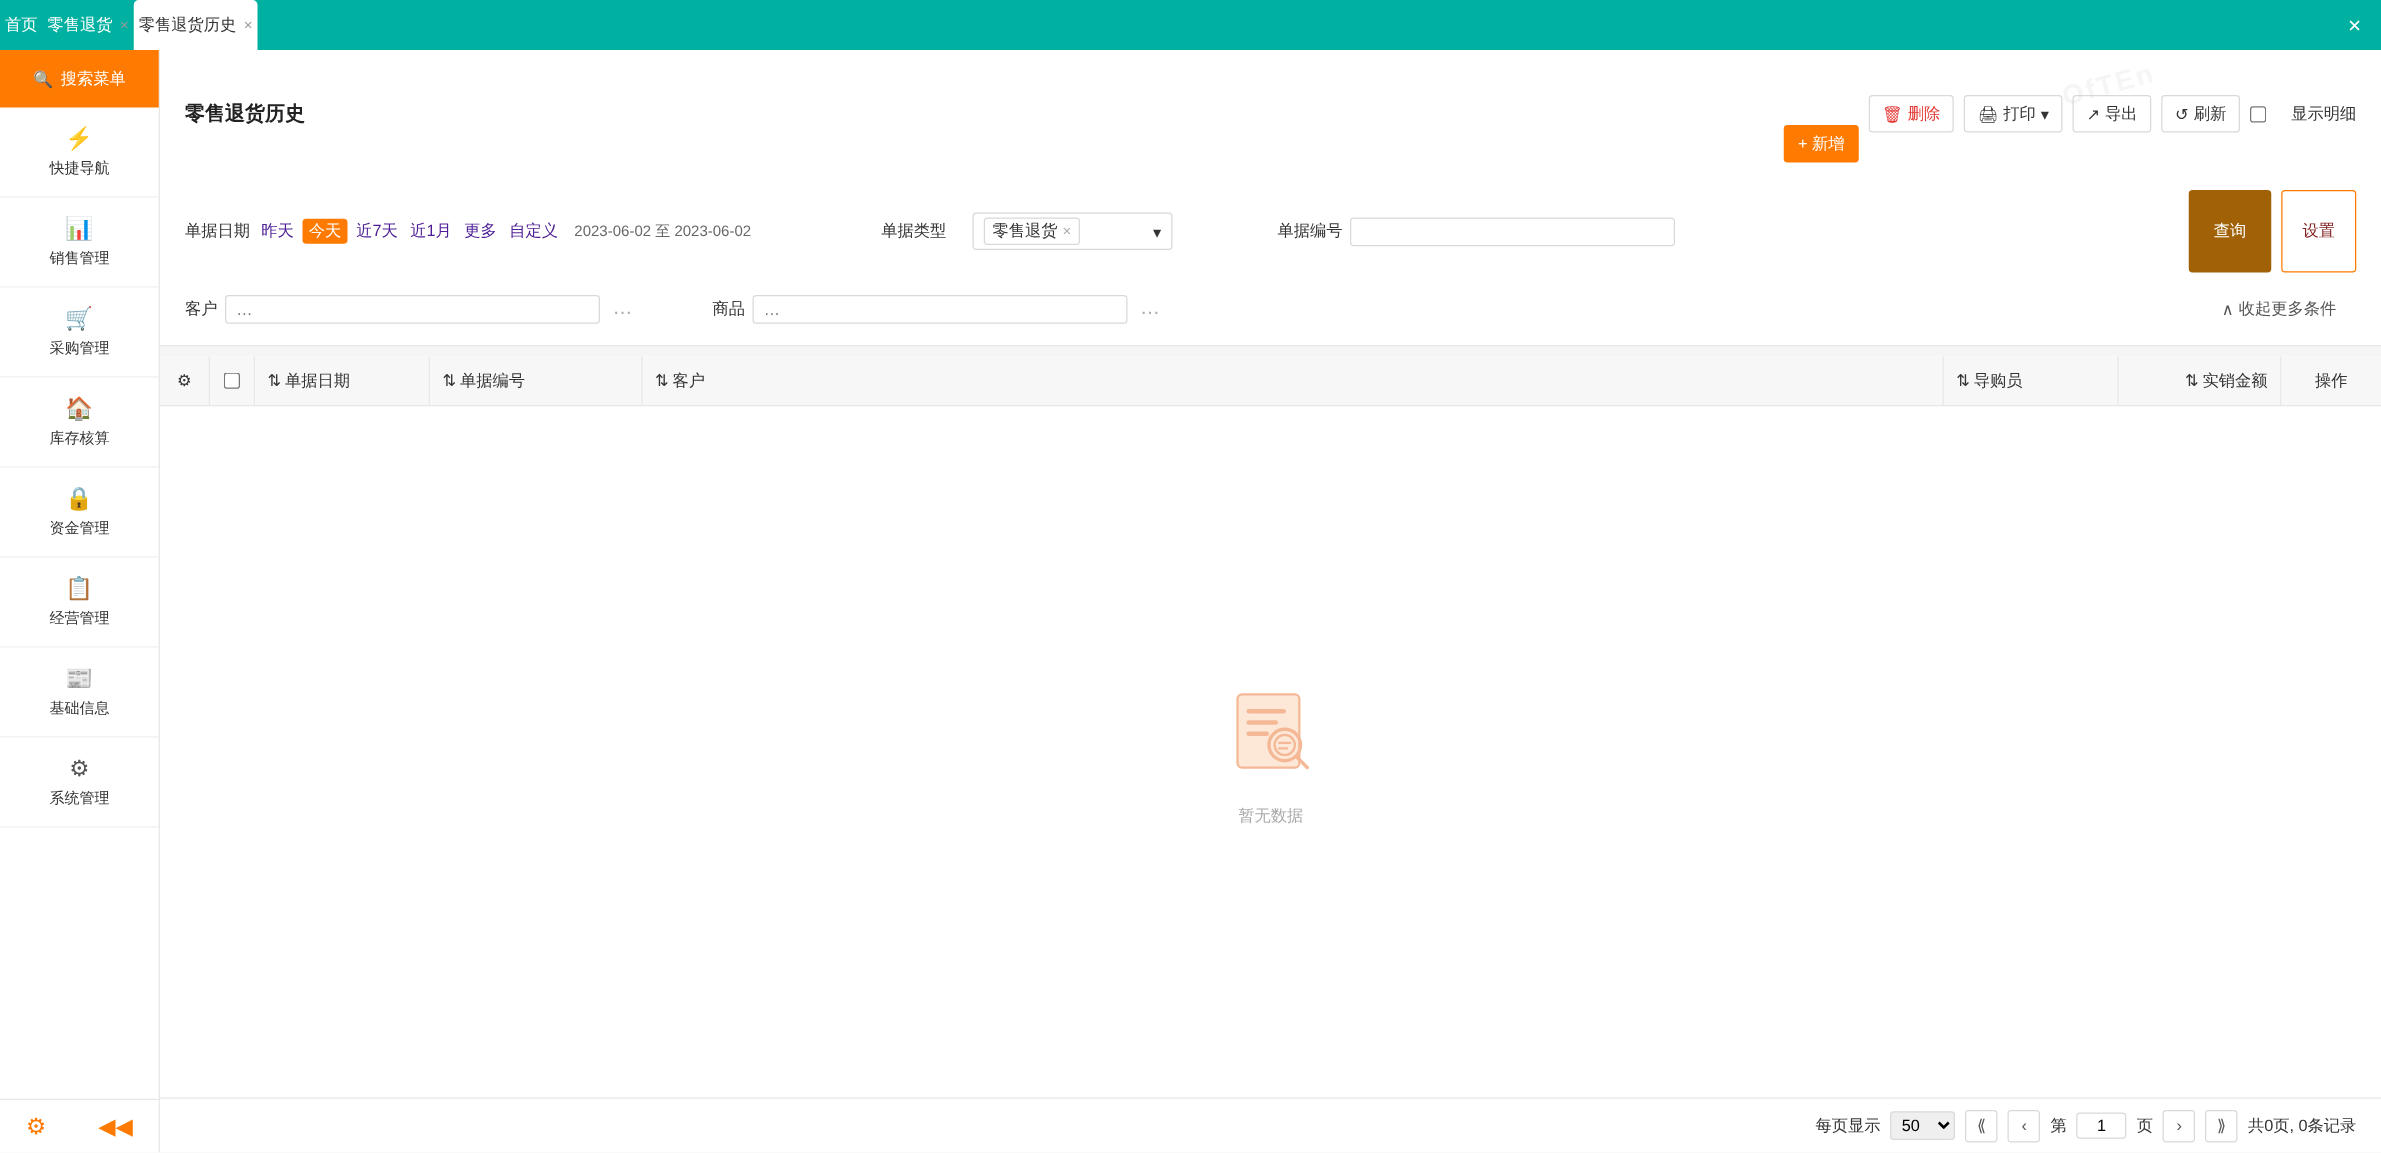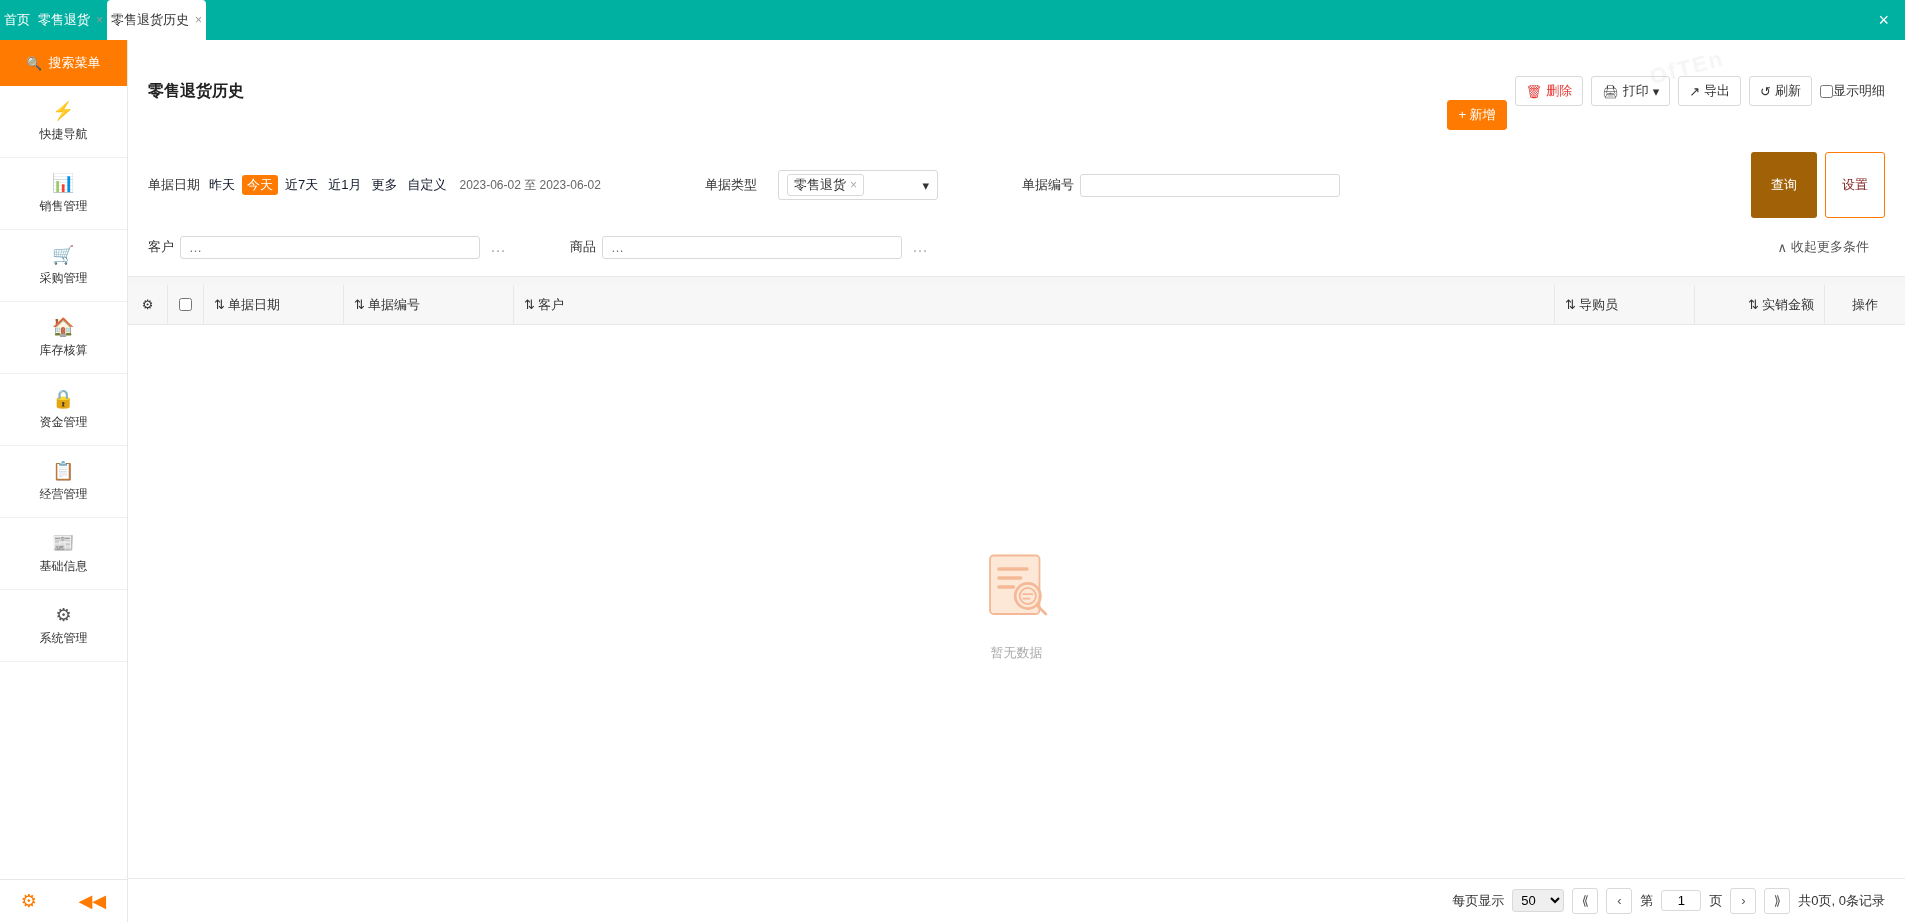--- a/index.html
+++ b/index.html
@@ -154,21 +154,21 @@
       color: #fff;
       border-color: #ff7a00;
       margin-top: 48px;
     }
     .toolbar-btn.danger {
       color: #e53935;
     }
     .show-detail-cb {
       display: flex;
       align-items: center;
-      gap: 0;
+      gap: 20px;
       font-size: 13px;
       color: #333;
       cursor: pointer;
     }
 
     
     .filter-area {
       padding: 10px 0 0 0;
     }
     .filter-row {
@@ -190,21 +190,21 @@
       color: #333;
       white-space: nowrap;
     }
     .date-shortcuts {
       display: flex;
       align-items: center;
       gap: 4px;
       font-size: 13px;
     }
     .date-shortcut {
-      color: #0f172a;
+      color: #4c1d95;
       cursor: pointer;
       padding: 1px 3px;
     }
     .date-shortcut.active {
       background: #ff7a00;
       color: #fff;
       border-radius: 3px;
       padding: 1px 5px;
     }
     .date-range {

